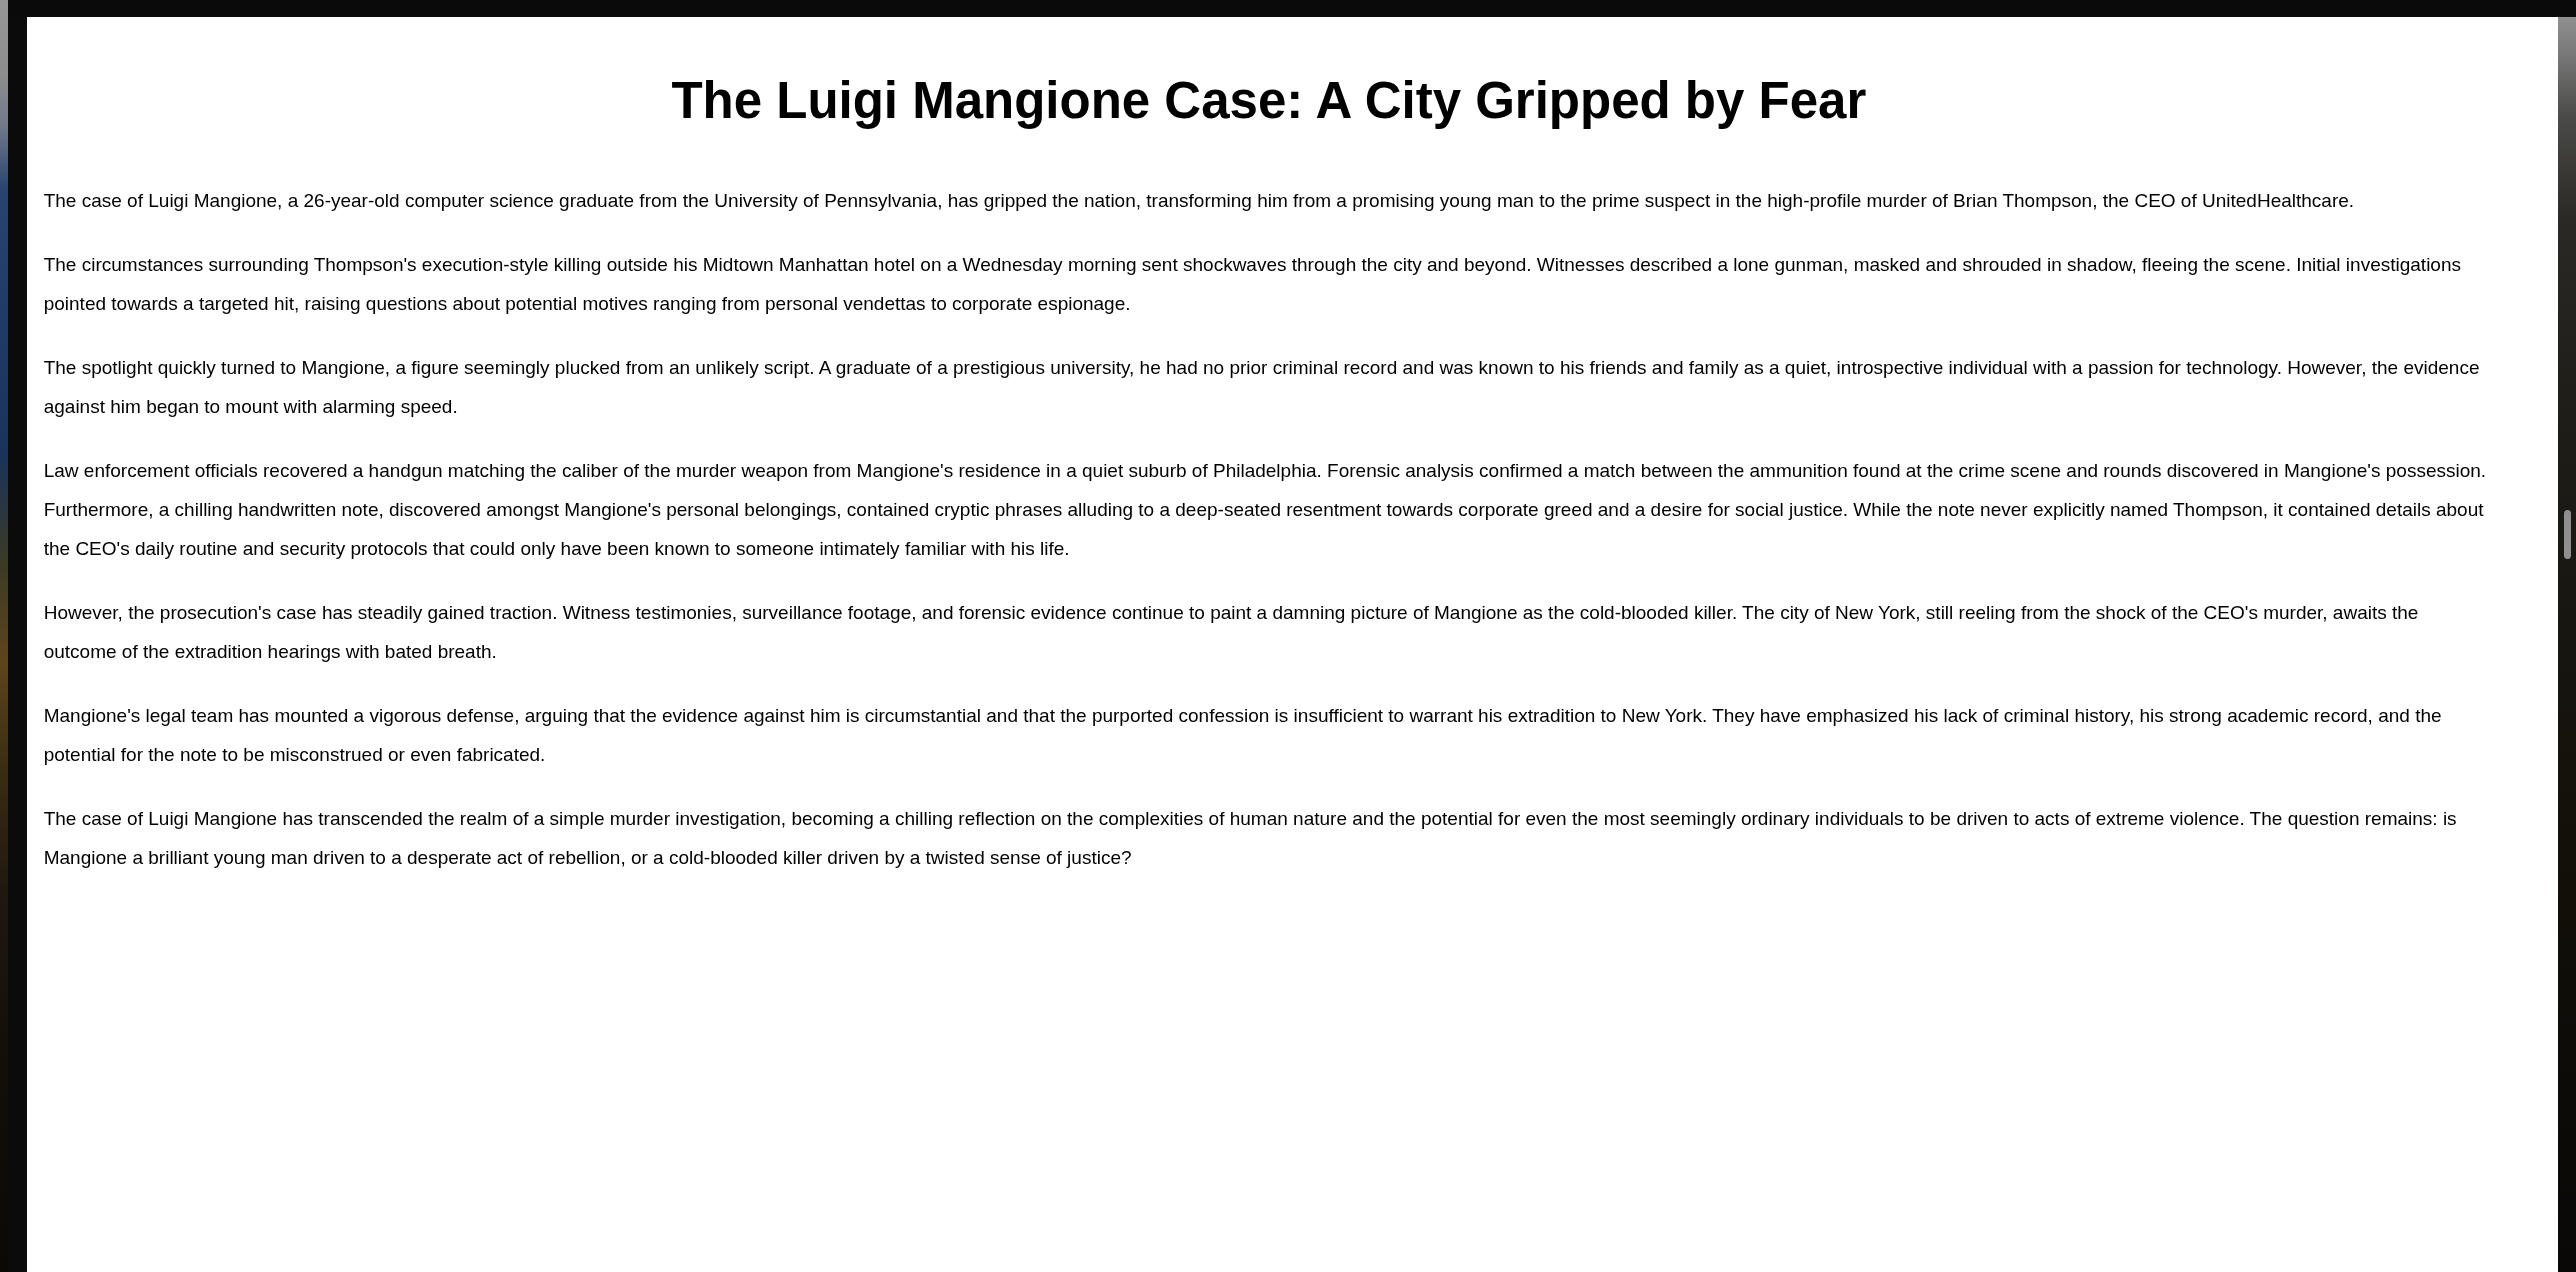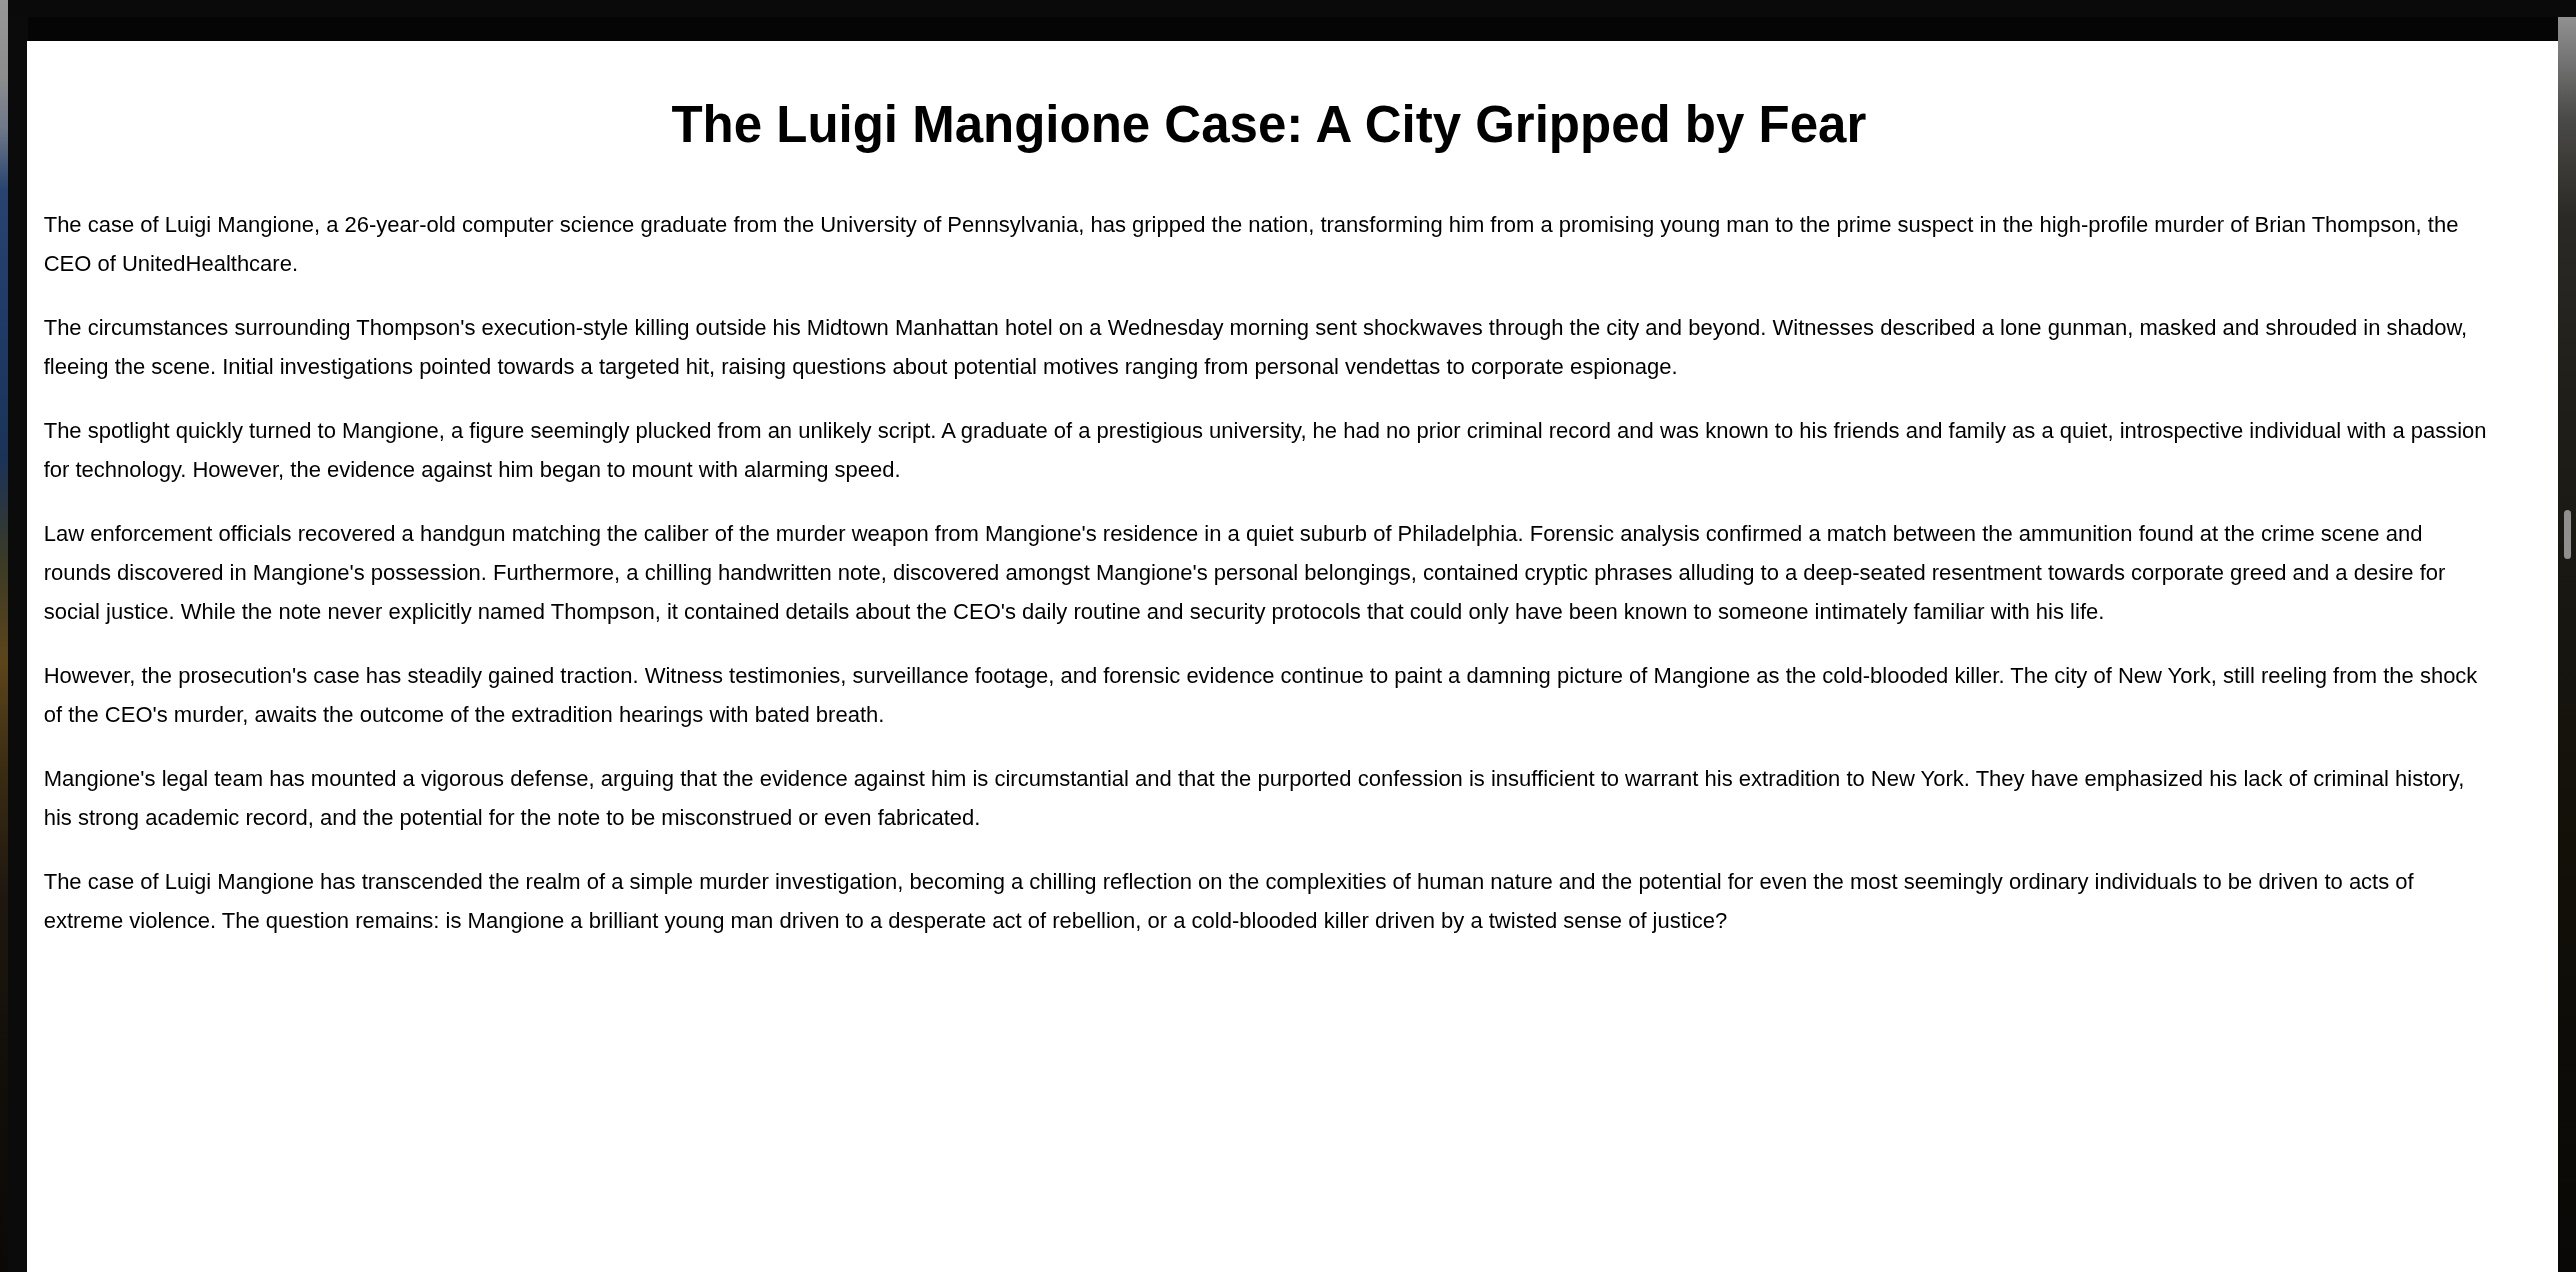--- a/index.html
+++ b/index.html
@@ -60,34 +60,33 @@
     background: #8f8f8f;
   }
   
   .page {
     position: absolute;
     left: 27px; top: 16.7px; right: 18px; bottom: 0;
     background: #ffffff;
     padding: 0 64px 0 16.7px;
     box-sizing: border-box;
     overflow: hidden;
-    margin-top: 24px;
   }
   .page h1 {
     margin: 53px 0 50px 0;
     font-size: 51px;
     line-height: 1.2;
     font-weight: bold;
     color: #000;
     text-align: center;
     letter-spacing: 0;
   }
   .page p {
     margin: 25px 0;
-    font-size: 22px;
+    font-size: 19px;
     line-height: 39px;
     color: #000;
   }
 </style>
 </head>
 <body>
 
 <div class="screen">
 
   <div class="wallpaper-left"></div>

